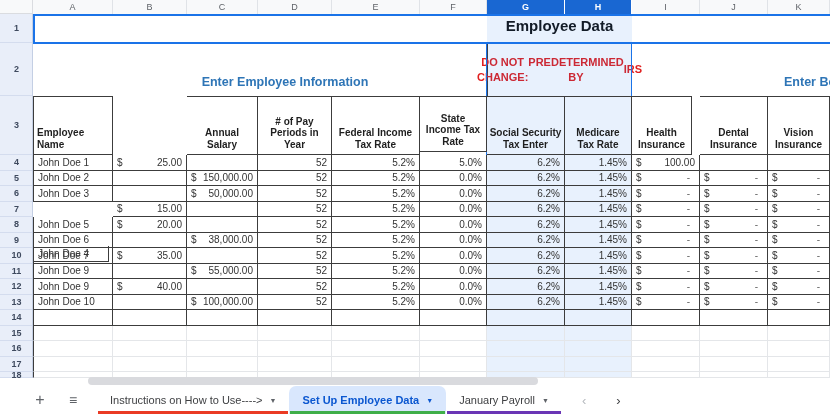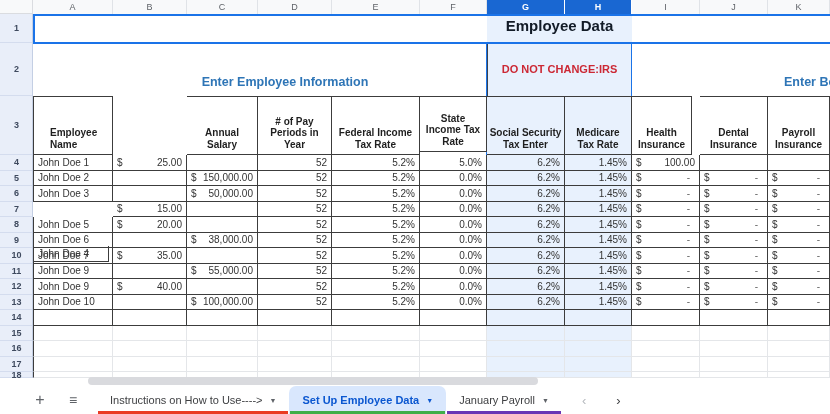--- a/index.html
+++ b/index.html
@@ -24,21 +24,21 @@
   #grid { position:absolute; left:33px; top:14px; width:797px; height:364px;
     background:#fff; overflow:hidden; }
   .cell { position:absolute; font-size:10px; color:#333; display:flex; align-items:center; background:transparent; }
   .hc { border-right:1px solid #3c3c3c; border-bottom:1px solid #3c3c3c; border-top:1px solid #3c3c3c;
     align-items:flex-end; justify-content:center; text-align:center;
     font-weight:bold; font-size:10px; color:#1f1f1f; padding:2px 2px 3px 2px; line-height:1.18; }
   .dc { border-right:1px solid #3c3c3c; border-bottom:1px solid #3c3c3c; }
   .first { border-left:1px solid #3c3c3c; }
   .lc { border-right:1px solid #e4e6e9; border-bottom:1px solid #e4e6e9; }
   .al { justify-content:flex-start; text-align:left; padding-left:4px; }
-  .hc.al { white-space:pre-wrap; padding-left:16px; }
+  .hc.al { white-space:pre-wrap; padding-left:3px; }
   .ar { justify-content:flex-end; padding-right:4px; }
   .money { justify-content:space-between; padding:0 4px; }
   .val.dashv { padding-right:5px; color:#666; }
   
   .r1title { position:absolute; left:454px; top:3px; width:145px; text-align:center;
     font-size:15px; font-weight:bold; color:#111; white-space:nowrap; }
   .dnc-cell { position:absolute; left:454px; top:29px; width:145px; height:53px;
     border-left:1px solid #3c3c3c; border-right:1px solid #3c3c3c;
     display:flex; flex-direction:row; align-items:center; justify-content:center;
     color:var(--c-red); font-weight:bold; font-size:11px; line-height:1.3; text-align:center; }
@@ -108,38 +108,39 @@
       <div class="rowh" style="top: 327px; height: 15.5px;">16</div>
       <div class="rowh" style="top: 342.5px; height: 15.5px;">17</div>
       <div class="rowh" style="top: 358px; height: 6px;">18</div>
     </div>
 
   <div id="grid">
 
     <div class="r1title">Employee Data</div>
     <div class="dnc-cell">
       <span>DO NOT CHANGE:</span>
+      <span>PREDETERMINED BY</span>
       <span>IRS</span>
     </div>
     <div class="banner-left">Enter Employee Information</div>
     <div class="banner-right">Enter Ben</div>
     <div class="ov" id="tint"></div>
     <div class="ov" id="selL"></div>
     <div class="ov" id="selR"></div>
     <div class="ov" id="row1border"></div>
   <div class="cell hc al first" style="left: 0px; width: 80px; top: 82px; height: 59px;">Employee  Name</div>
       <div class="cell hc" style="left: 225px; width: 74px; top: 82px; height: 59px;"># of Pay Periods in Year</div>
       <div class="cell hc" style="left: 154px; width: 71px; top: 82px; height: 59px;">Annual Salary</div>
       <div class="cell hc" style="left: 299px; width: 88px; top: 82px; height: 59px;">Federal Income Tax Rate</div>
       <div class="cell hc" style="left: 387px; width: 67px; top: 82px; height: 56px;">State Income Tax Rate</div>
       <div class="cell hc" style="left: 454px; width: 78px; top: 82px; height: 59px;">Social Security Tax Enter</div>
       <div class="cell hc" style="left: 532px; width: 67px; top: 82px; height: 59px;">Medicare Tax Rate</div>
       <div class="cell hc" style="left: 599px; width: 60px; top: 82px; height: 59px;">Health Insurance</div>
       <div class="cell hc" style="left: 667px; width: 68px; top: 82px; height: 59px;">Dental Insurance</div>
-      <div class="cell hc" style="left: 735px; width: 62px; top: 82px; height: 59px;">Payroll Insurance</div>
+      <div class="cell hc" style="left: 735px; width: 62px; top: 82px; height: 59px;">Vision Insurance</div>
       <div class="cell dc al first" style="left: 0px; width: 80px; top: 141px; height: 15.5px;">John Doe 1</div>
       <div class="cell dc money" style="left: 80px; width: 74px; top: 141px; height: 15.5px;">
         <span class="cur">$</span>
         <span class="val">25.00</span>
       </div>
       <div class="cell dc" style="left: 154px; width: 71px; top: 141px; height: 15.5px;"></div>
       <div class="cell dc ar" style="left: 225px; width: 74px; top: 141px; height: 15.5px;">52</div>
       <div class="cell dc ar" style="left: 299px; width: 88px; top: 141px; height: 15.5px;">5.2%</div>
       <div class="cell dc ar" style="left: 387px; width: 67px; top: 141px; height: 15.5px;">5.0%</div>
       <div class="cell dc ar" style="left: 454px; width: 78px; top: 141px; height: 15.5px;">6.2%</div>

